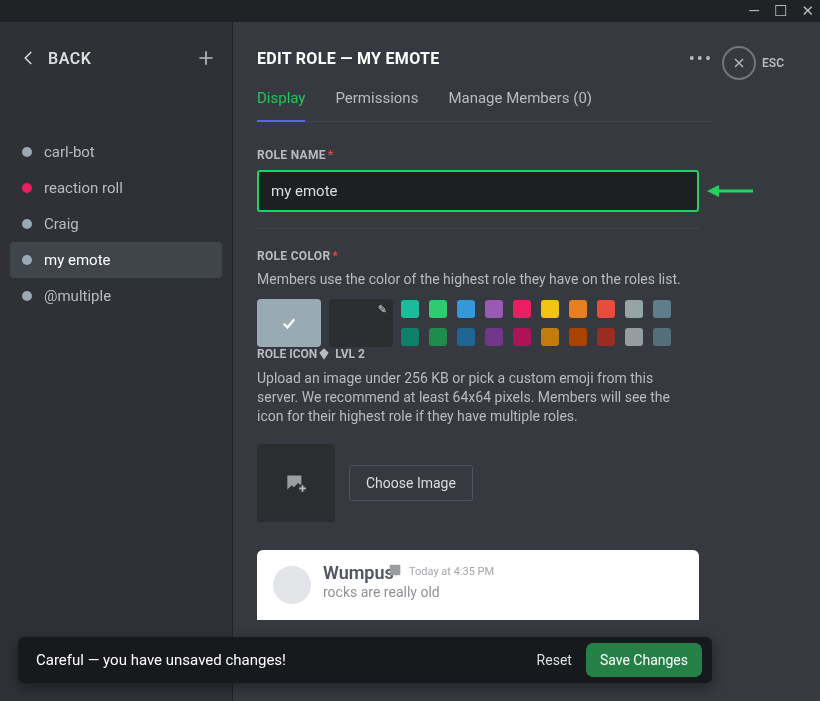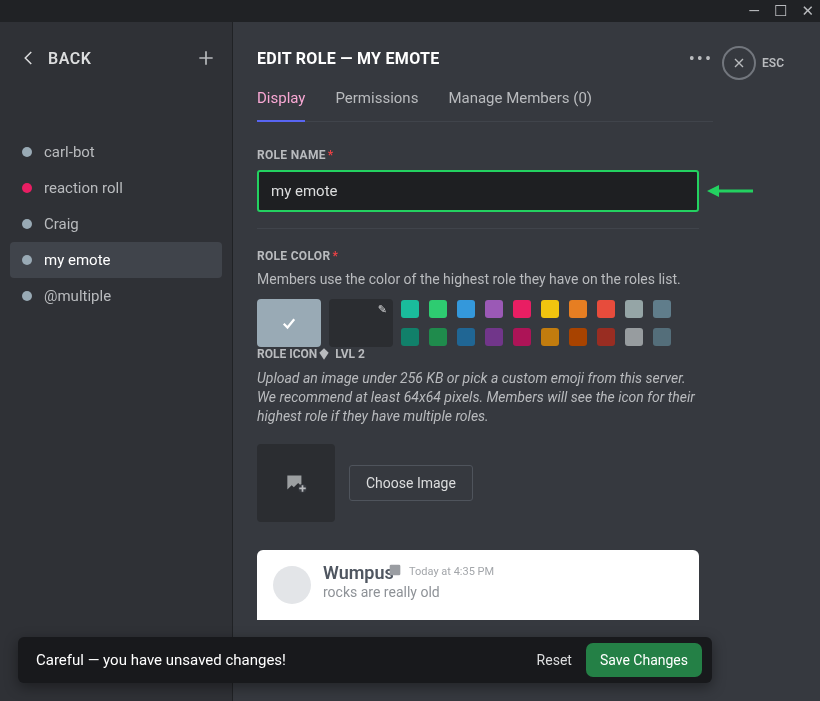--- a/index.html
+++ b/index.html
@@ -17,41 +17,41 @@
   .role-item { display: flex; align-items: center; gap: 12px; padding: 9px 12px; border-radius: 4px; color: #b9bbbe; font-size: 15px; cursor: pointer; }
   .role-item.selected { background: #40444b; color: #fff; }
   .role-dot { width: 10px; height: 10px; border-radius: 50%; flex-shrink: 0; }
   .main { flex: 1; background: #36393f; border-left: 1px solid #202225; position: relative; overflow-y: auto; }
   .main-inner { padding: 26px 40px 0 24px; max-width: 520px; }
   .header-row { display: flex; align-items: center; justify-content: space-between; margin-bottom: 20px; }
   .header-title { color: #fff; font-weight: 700; font-size: 16px; letter-spacing: .3px; }
   .more-icon { color: #b9bbbe; font-size: 18px; letter-spacing: 2px; cursor: pointer; }
   .tabs { display: flex; gap: 30px; border-bottom: 1px solid #40444b; margin-bottom: 26px; }
   .tab { color: #b9bbbe; font-size: 15px; padding-bottom: 14px; cursor: pointer; position: relative; }
-  .tab.active { color: #f9a8d4; }
+  .tab.active { color: #22c55e; }
   .tab.active::after { content: ""; position: absolute; left: 0; right: 0; bottom: -1px; height: 2px; background: #5865f2; }
   .section-label { color: #b9bbbe; font-size: 12px; font-weight: 700; letter-spacing: .3px; margin-bottom: 8px; }
   .req { color: #ed4245; margin-left: 2px; }
   .name-input-wrap { position: relative; margin-bottom: 14px; }
   .name-input { width: 442px; height: 42px; background: #1e1f22; border: 2px solid #23d160; color: #dcddde; font-size: 15px; padding: 0 12px; border-radius: 3px; outline: none; }
   .arrow-anno { position: absolute; left: 450px; top: 14px; width: 46px; height: 14px; }
   .divider { border: none; border-top: 1px solid #40444b; margin: 16px 0 20px 0; width: 442px; }
   .help-text { color: #b9bbbe; font-size: 14px; margin-bottom: 12px; }
   .color-row { display: flex; gap: 8px; }
   .big-swatch { width: 64px; height: 48px; border-radius: 4px; display: flex; align-items: center; justify-content: center; cursor: pointer; position: relative; }
   .big-swatch.default { background: #99aab5; }
   .big-swatch.default svg { width: 18px; height: 18px; color: #fff; }
   .big-swatch.custom { background: #2b2d31; }
   .big-swatch.custom .pen { position: absolute; top: 4px; right: 6px; color: #dcddde; font-size: 11px; }
   .color-grid { display: grid; grid-template-columns: repeat(10, 18px); grid-template-rows: repeat(2, 18px); gap: 10px; align-content: center; }
   .swatch { width: 18px; height: 18px; border-radius: 3px; cursor: pointer; }
   .icon-label-row { display: flex; align-items: flex-start; margin-top: 0; color: #b9bbbe; font-size: 12px; font-weight: 700; }
   .lvl-badge { display: inline-flex; align-items: center; gap: 4px; font-size: 12px; color: #b9bbbe; }
   .lvl-badge svg { width: 14px; height: 14px; }
-  .icon-help { color: #b9bbbe; font-size: 14px; margin-top: 8px; line-height: 1.35; max-width: 440px; font-style: italic; }
+  .icon-help { color: #b9bbbe; font-size: 14px; margin-top: 8px; line-height: 1.35; max-width: 440px; }
   .icon-row { display: flex; gap: 14px; align-items: center; margin-top: 18px; }
   .icon-box { width: 78px; height: 78px; background: #2b2d31; border-radius: 4px; display: flex; align-items: center; justify-content: center; color: #b9bbbe; cursor: pointer; }
   .choose-btn { height: 36px; padding: 0 16px; background: transparent; border: 1px solid #4f545c; color: #dcddde; border-radius: 3px; font-size: 14px; cursor: pointer; }
   .preview-card { margin-top: 28px; background: #fff; border-radius: 6px 6px 0 0; padding: 16px; width: 442px; height: 70px; position: relative; overflow: hidden; }
   .preview-av { width: 38px; height: 38px; border-radius: 50%; background: #e3e5e8; position: absolute; left: 16px; top: 16px; }
   .preview-name { position: absolute; left: 66px; top: 12px; color: #4f5660; font-weight: 600; font-size: 18px; }
   .preview-badge { position: absolute; left: 130px; top: 12px; color: #9a9da2; font-size: 14px; }
   .preview-time { position: absolute; left: 152px; top: 15px; color: #a3a6aa; font-size: 11px; }
   .preview-msg { position: absolute; left: 66px; top: 34px; color: #8e9297; font-size: 14px; }
   .esc-col { position: absolute; top: 24px; right: 36px; display: flex; flex-direction: row; align-items: center; gap: 6px; }

